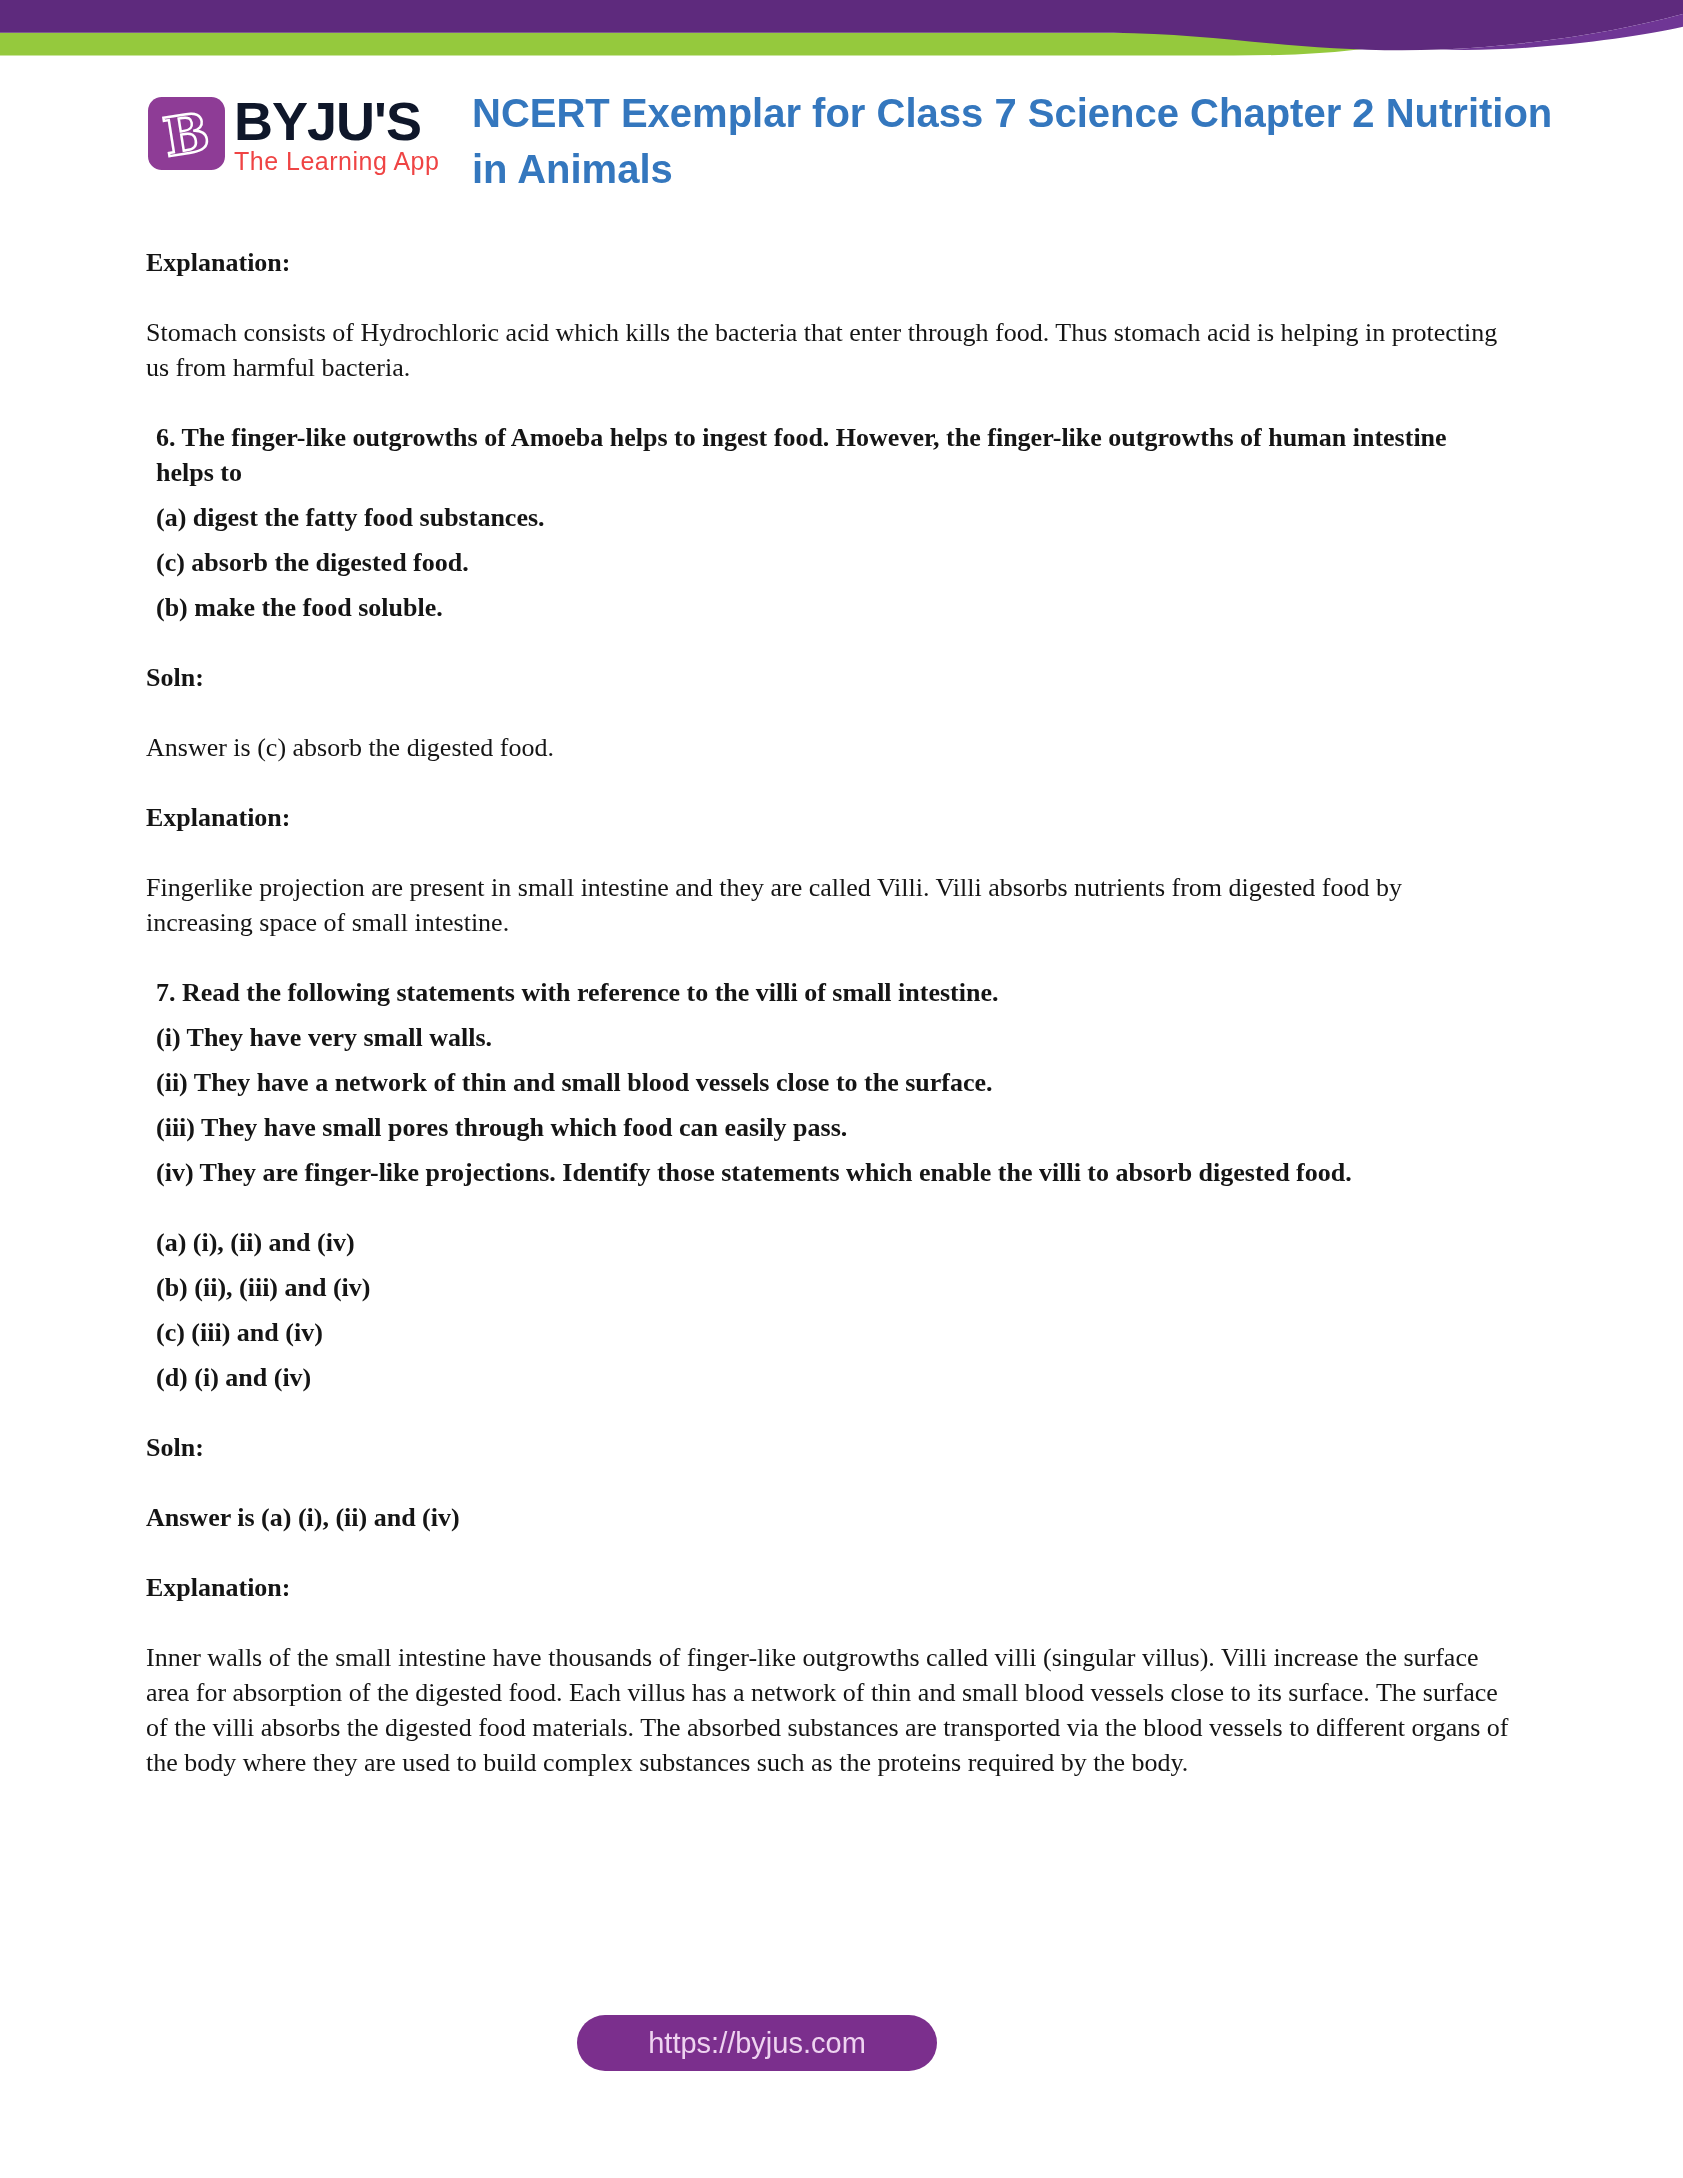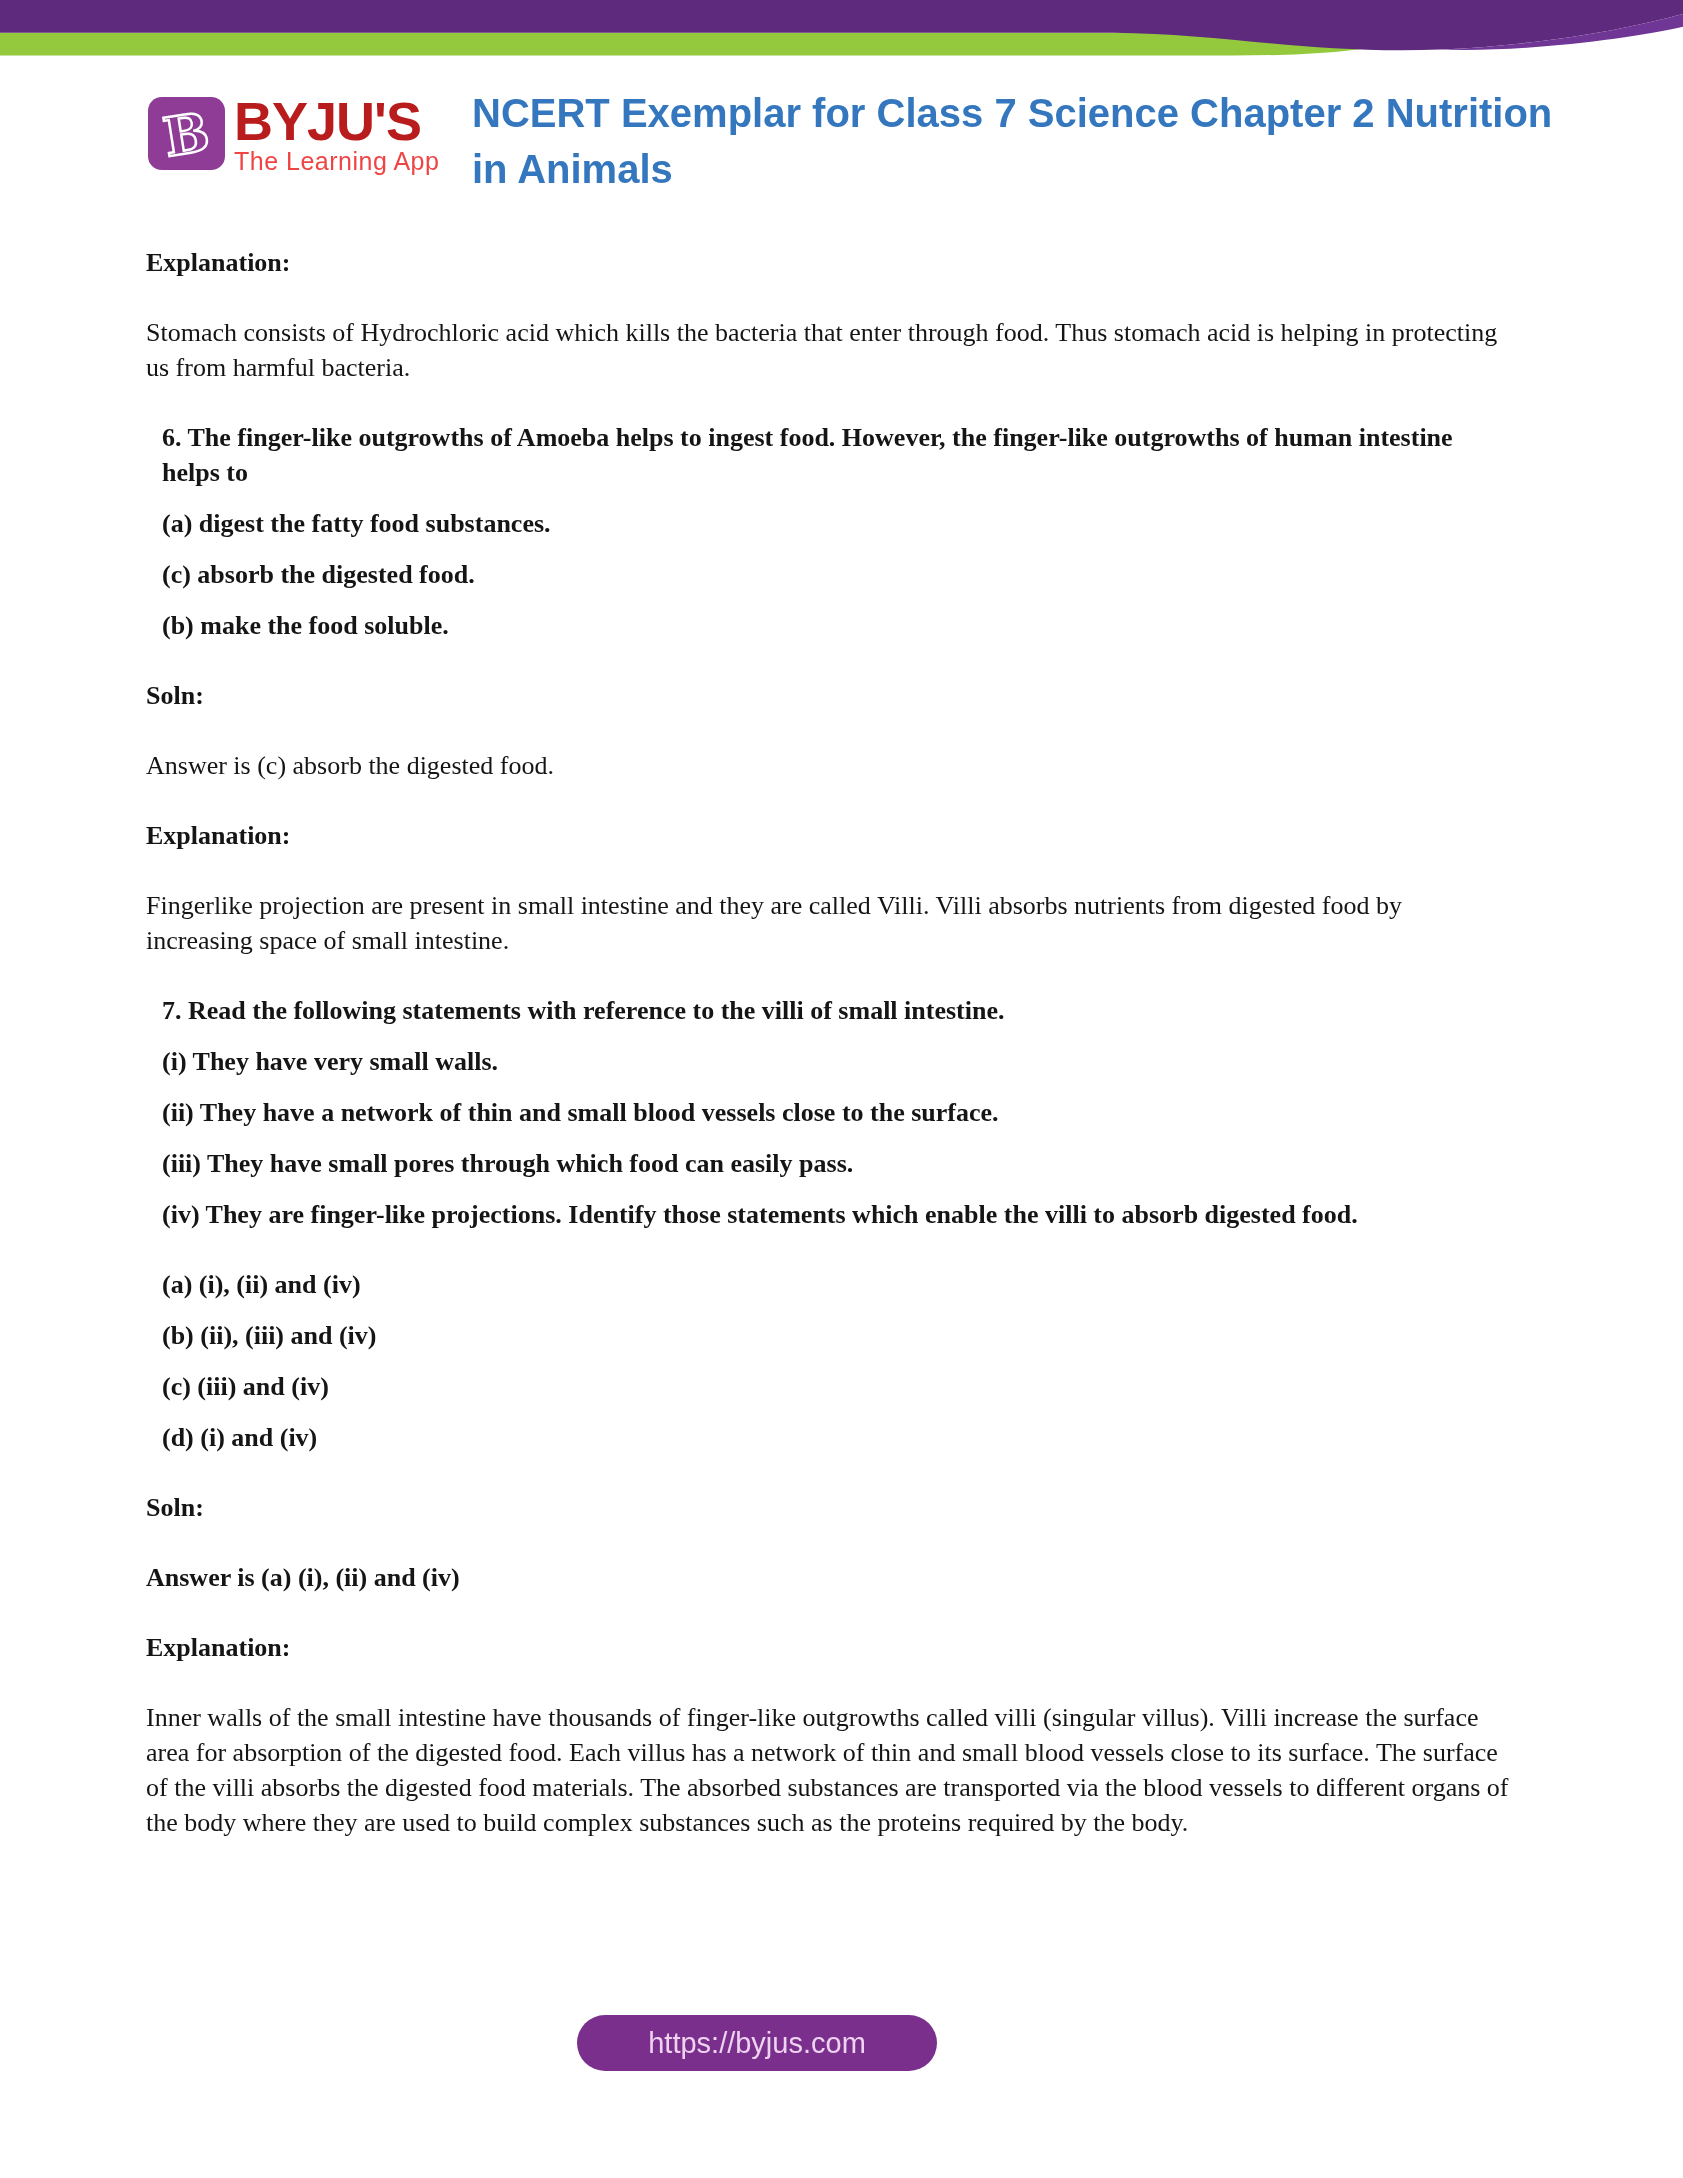--- a/index.html
+++ b/index.html
@@ -16,21 +16,21 @@
   .logo-brand{font-family:"Liberation Sans",sans-serif;font-weight:bold;font-size:54px;line-height:51px;letter-spacing:-1px;}
   .logo-tagline{font-family:"Liberation Sans",sans-serif;font-size:25px;line-height:26px;margin-top:1px;letter-spacing:0.5px;}
 
   
   .doc-title{position:absolute;left:426px;top:85px;width:1114px;
     font-family:"Liberation Sans",sans-serif;font-weight:bold;font-size:40px;line-height:56px;margin-left:46px;}
 
   
   .content{position:absolute;left:146px;top:245px;width:1366px;font-size:26px;line-height:35px;color:#151515;}
   .content p{margin:0 0 35px 0;}
-  .content .line{margin:16px;}
+  .content .line{margin:10px;}
   .b{font-weight:bold;}
 
   
   .footer-pill{position:absolute;left:577px;top:2015px;width:360px;height:56px;border-radius:29px;
     display:flex;align-items:center;justify-content:center;
     font-family:"Liberation Sans",sans-serif;font-size:29px;color:#eed3f0;text-decoration:none;}
 </style>
 </head>
 <body>
 
@@ -41,21 +41,21 @@
     <path d="M0,0 H1700 V14 C1640,30 1560,45 1455,50 C1330,55 1235,34 1125,33 L0,33 Z" fill="#5e2a7d"></path>
     <path d="M1700,14 C1640,30 1560,45 1455,50 C1545,53 1650,38 1700,27 Z" fill="#6f3695"></path>
   </svg>
 
   <div class="logo">
     <svg class="logo-icon" viewBox="0 0 80 76">
       <rect x="1" y="1" width="78" height="74" rx="14" fill="#8e3c96"></rect>
       <text x="40" y="58" text-anchor="middle" transform="rotate(-9 40 40)" font-family="DejaVu Serif, serif" font-size="54" font-weight="bold" fill="none" stroke="#ffffff" stroke-width="2.5">B</text>
     </svg>
     <div class="logo-text">
-      <span class="logo-brand" style="color: #b91c1c;">BYJU'S</span>
+      <span class="logo-brand" style="color: #0f172a;">BYJU'S</span>
       <span class="logo-tagline" style="color: #ef4444;">The Learning App</span>
     </div>
   </div>
 
   <div class="doc-title" style="color: rgb(52, 119, 190);">NCERT Exemplar for Class 7 Science Chapter 2 Nutrition in Animals</div>
 
   <div class="content">
 
     <p class="b">Explanation:</p>
 

